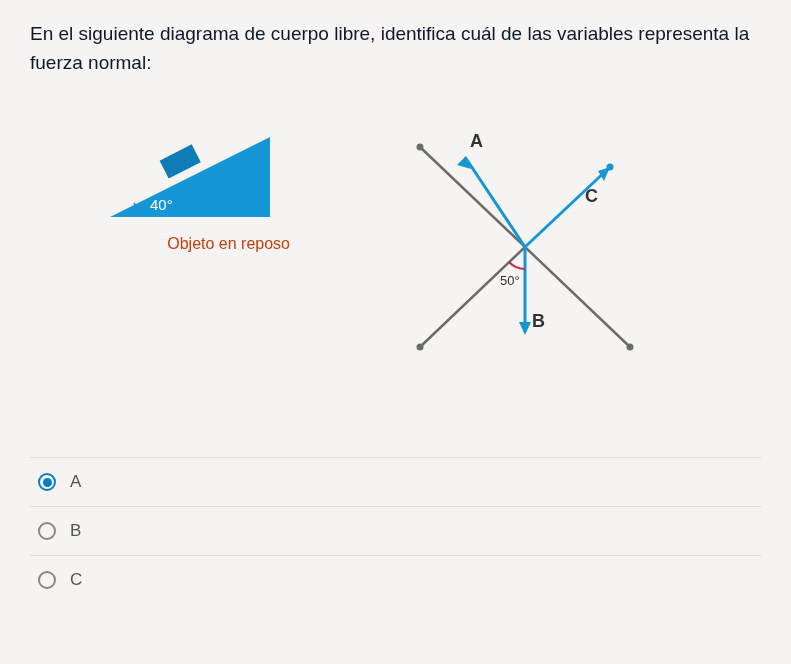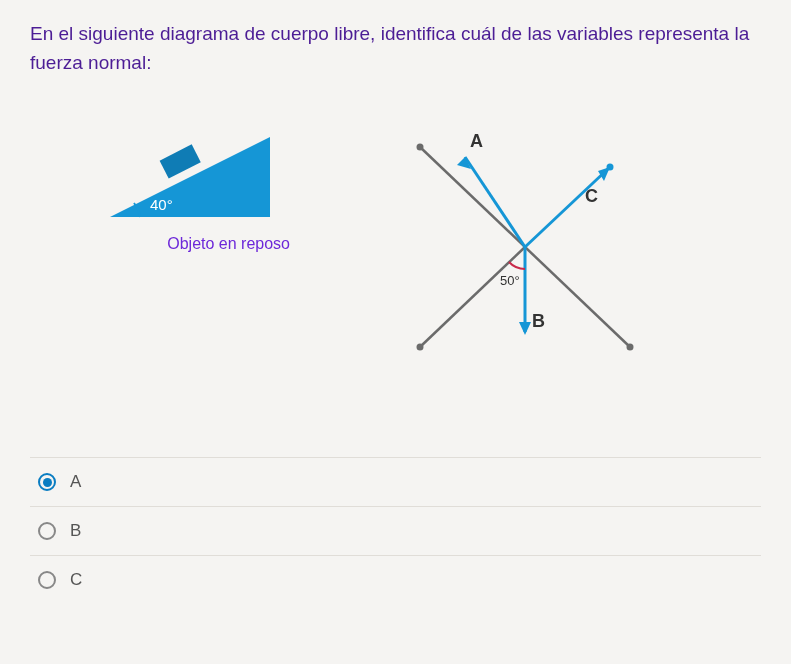--- a/index.html
+++ b/index.html
@@ -8,38 +8,38 @@
     background: #f5f4f2;
     width: 791px;
     height: 664px;
     padding: 20px 30px;
     color: #4a4a4a;
     position: relative;
   }
   .question-text {
     font-size: 19px;
     line-height: 1.5;
-    color: #4c1d95;
+    color: #0f172a;
     margin-bottom: 40px;
   }
   .diagrams {
     display: flex;
     align-items: flex-start;
     gap: 80px;
     margin-bottom: 80px;
     padding-left: 60px;
   }
   .incline-block {
     width: 200px;
     text-align: right;
   }
   .incline-svg { display: block; margin: 0 auto; }
   .caption {
     font-size: 16px;
-    color: #6d28d9;
+    color: #c2410c;
     margin-top: 8px;
   }
   .fbd-svg { display: block; }
   .options {
     margin-top: 40px;
   }
   .option-row {
     display: flex;
     align-items: center;
     gap: 14px;

